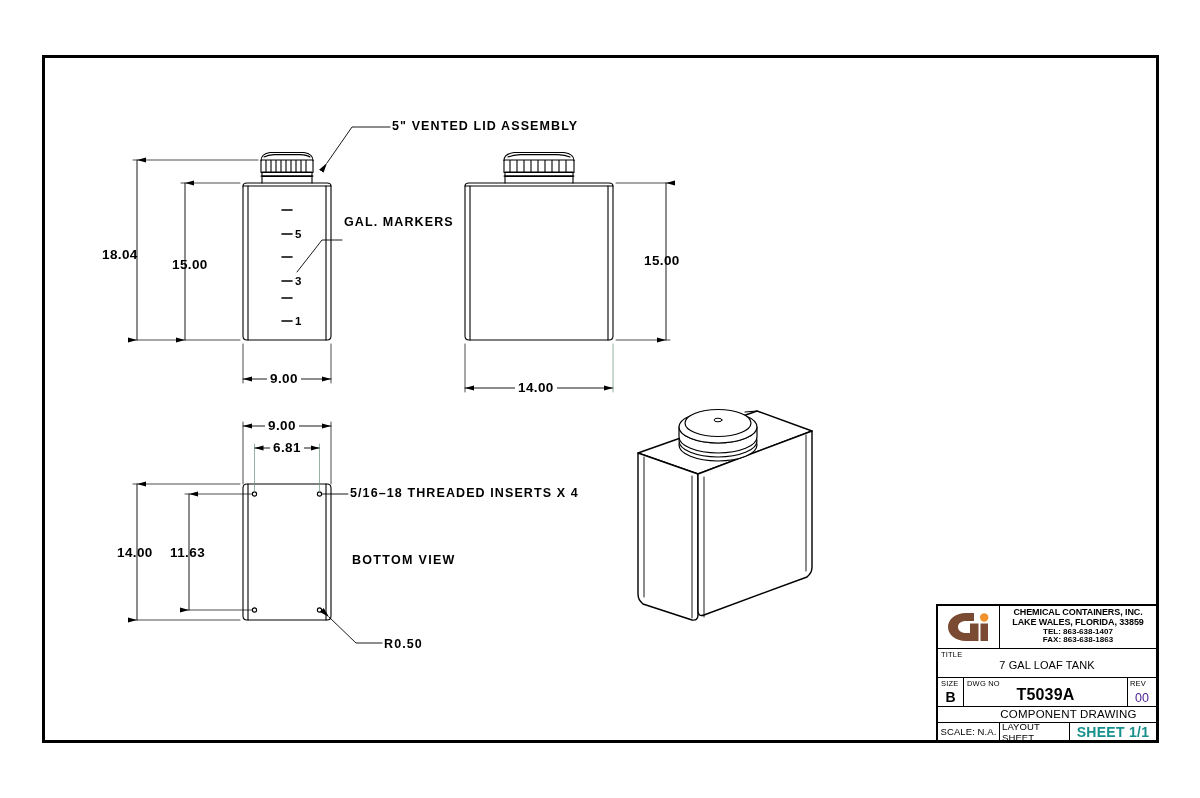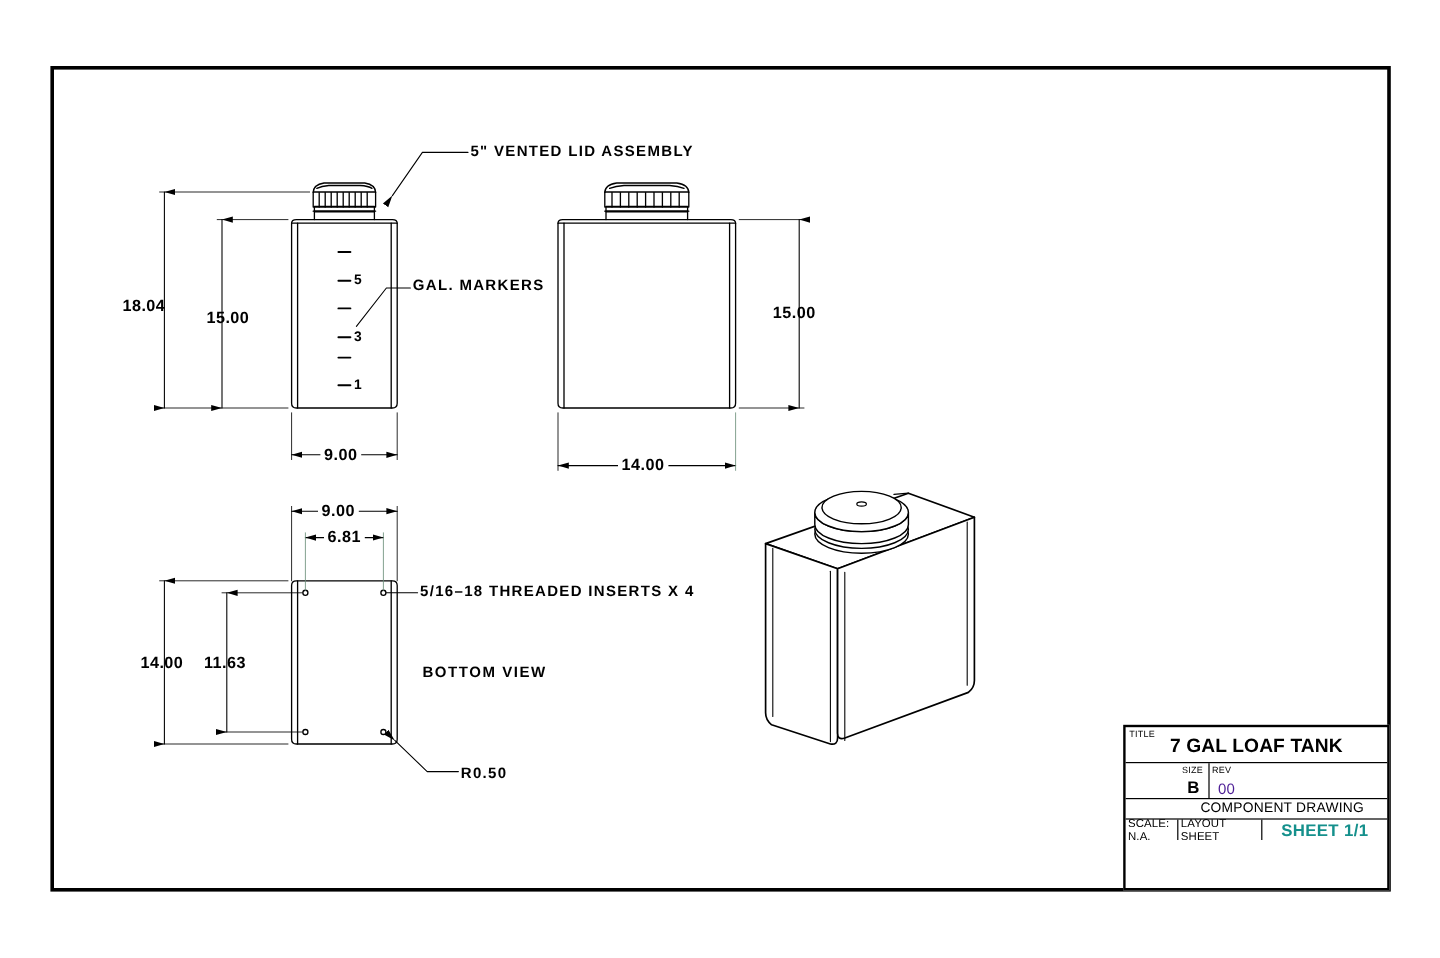--- a/index.html
+++ b/index.html
@@ -130,29 +130,29 @@
     left: 3px;
     letter-spacing: 0.2px;
   }
   #title-value {
     width: 100%;
     height: 100%;
     display: flex;
     align-items: center;
     justify-content: center;
     font-family: "Liberation Sans", sans-serif;
-    font-size: 16px;
-    font-weight: bold;
+    font-size: 11px;
+    font-weight: normal;
     color: #000;
     padding-top: 5px;
     box-sizing: border-box;
     letter-spacing: 0.1px;
   }
 
-  #tb-dwg-row { height: 30px; padding-left: 44px; }
+  #tb-dwg-row { height: 30px; }
   #size-cell {
     width: 26px;
     border-right: 1.5px solid #000;
     box-sizing: border-box;
     position: relative;
     display: flex;
     align-items: flex-end;
     justify-content: center;
   }
   #size-value {
@@ -213,21 +213,21 @@
     display: flex;
     align-items: center;
     justify-content: center;
     border-right: 1.5px solid #000;
     box-sizing: border-box;
     font-size: 9.5px;
     color: #000;
     letter-spacing: 0.1px;
     padding: 0 2px;
   }
-  #scale-cell { width: 44px; }
+  #scale-cell { width: 62px; }
   #layoutsheet-cell { width: 70px; }
   #sheet-cell {
     flex: 1;
     border-right: none;
     font-size: 14px;
     font-weight: bold;
     letter-spacing: 0.3px;
   }
 </style>
 </head>
@@ -407,46 +407,67 @@
 
   <div class="dim-text" style="left:102px; top:247px;">18.04</div>
   <div class="dim-text" style="left:172px; top:257px;">15.00</div>
   <div class="dim-text" style="left:267px; top:371px; background:#fff; padding:0 3px;">9.00</div>
 
   <div class="gal-num" style="left:295px; top:228px;">5</div>
   <div class="gal-num" style="left:295px; top:275px;">3</div>
   <div class="gal-num" style="left:295px; top:315px;">1</div>
 
   <div class="note-text" style="left:392px; top:119px;">5" VENTED LID ASSEMBLY</div>
-  <div class="note-text" style="left:344px; top:231px;">GAL. MARKERS</div>
+  <div class="note-text" style="left:344px; top:215px;">GAL. MARKERS</div>
 
   <div class="dim-text" style="left:644px; top:253px;">15.00</div>
   <div class="dim-text" style="left:515px; top:380px; background:#fff; padding:0 3px;">14.00</div>
 
   <div class="dim-text" style="left:265px; top:418px; background:#fff; padding:0 3px;">9.00</div>
   <div class="dim-text" style="left:270px; top:440px; background:#fff; padding:0 3px;">6.81</div>
   <div class="dim-text" style="left:117px; top:545px;">14.00</div>
   <div class="dim-text" style="left:170px; top:545px;">11.63</div>
 
   <div class="note-text" style="left:350px; top:486px;">5/16–18 THREADED INSERTS X 4</div>
   <div class="note-text" style="left:384px; top:637px;">R0.50</div>
   <div class="note-text" style="left:352px; top:553px; letter-spacing:1.3px;">BOTTOM VIEW</div>
 
   <div id="title-block">
 
+    <div class="tb-row" id="tb-logo-row">
+      <div id="logo-cell">
+        <svg width="50" height="34" viewBox="0 0 50 34" xmlns="http://www.w3.org/2000/svg">
+          <path d="M22,3 C11,3 4,9.5 4,17 C4,24.5 11,31 22,31 L30,31 L30,23 L22,23
+                   C17,23 14,20.4 14,17 C14,13.6 17,11 22,11 L30,11 L30,3 Z" fill="#7B4A32"></path>
+          <rect x="26" y="13.5" width="8.5" height="17.5" fill="#7B4A32"></rect>
+          <rect x="36.5" y="13.5" width="7.5" height="17.5" fill="#7B4A32"></rect>
+          <circle cx="40.2" cy="7.5" r="4.2" fill="#F2922C"></circle>
+        </svg>
+      </div>
+      <div id="company-cell">
+        <div class="company-line cl-1">CHEMICAL CONTAINERS, INC.</div>
+        <div class="company-line cl-2">LAKE WALES, FLORIDA, 33859</div>
+        <div class="company-line cl-3">TEL: 863-638-1407</div>
+        <div class="company-line cl-4">FAX: 863-638-1863</div>
+      </div>
+    </div>
 
     <div class="tb-row" id="tb-title-row">
       <span class="tb-mini-label">TITLE</span>
       <div id="title-value">7 GAL LOAF TANK</div>
     </div>
 
     <div class="tb-row" id="tb-dwg-row">
       <div id="size-cell">
         <span class="tb-mini-label">SIZE</span>
         <span id="size-value">B</span>
+      </div>
+      <div id="dwg-cell">
+        <span class="tb-mini-label">DWG NO</span>
+        <span id="dwg-value">T5039A</span>
       </div>
       <div id="rev-cell">
         <span class="tb-mini-label" style="left:2px;">REV</span>
         <span id="rev-value">00</span>
       </div>
     </div>
 
     <div class="tb-row" id="tb-component-row">
       <span id="component-value">COMPONENT DRAWING</span>
     </div>

